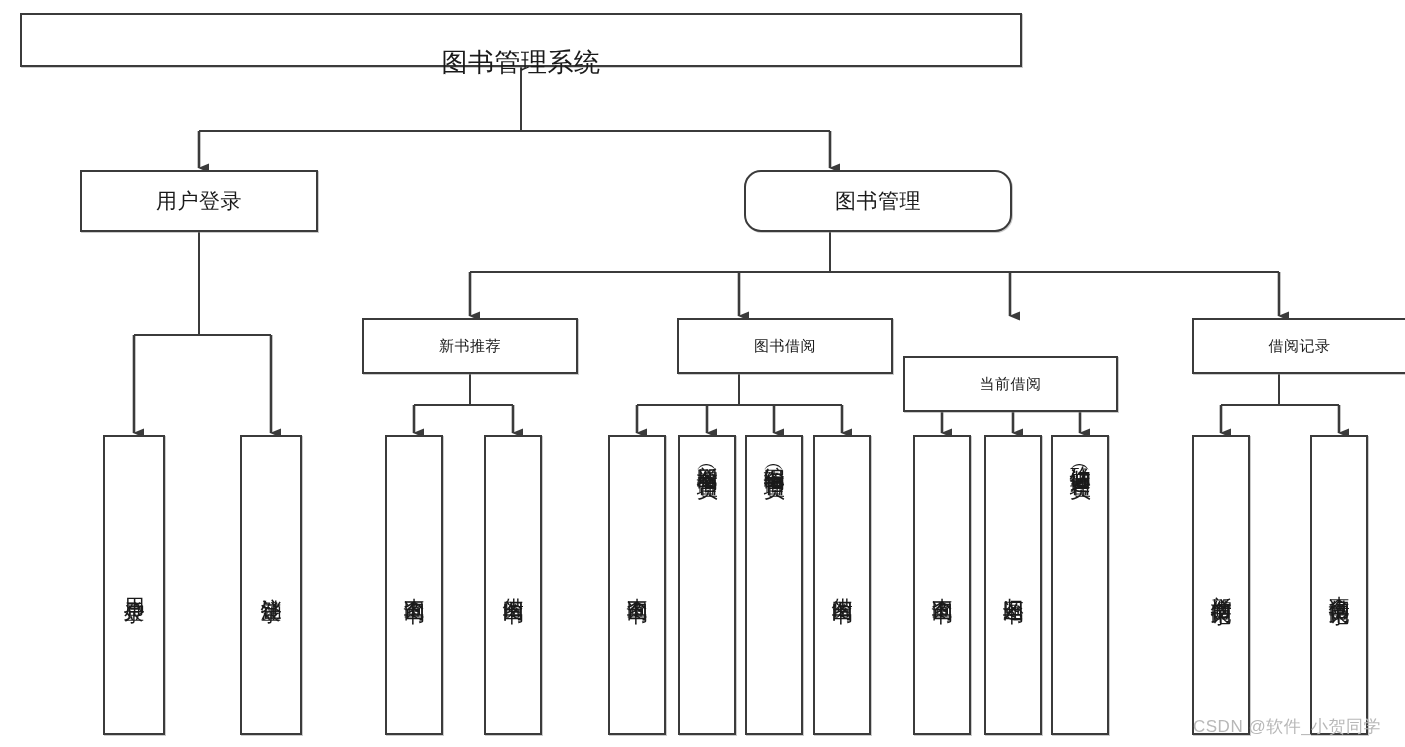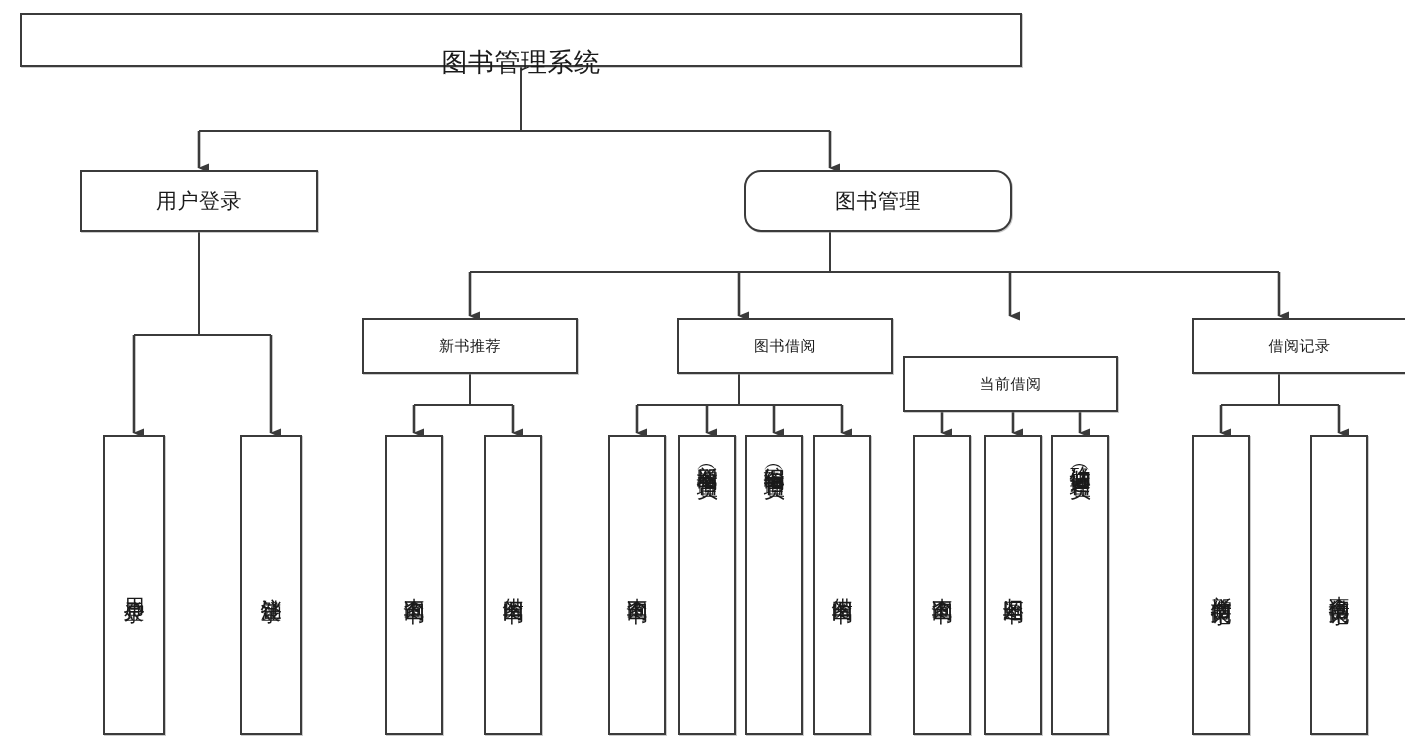--- a/index.html
+++ b/index.html
@@ -213,14 +213,15 @@
         <span class="node-label">确认归还（管理员）</span>
       </div>
       <div class="node leafnode leaf centered" style="left: 1192px; top: 435px; width: 58px; height: 300px;">
         <span class="node-label">新增借阅记录</span>
       </div>
       <div class="node leafnode leaf centered" style="left: 1310px; top: 435px; width: 58px; height: 300px;">
         <span class="node-label">查询借阅记录</span>
       </div>
     </div>
 
+  <div class="watermark" id="watermark-el" style="left: 1193px; top: 715px;">CSDN @软件_小贺同学</div>
 
 </div>
 
 </body></html>

